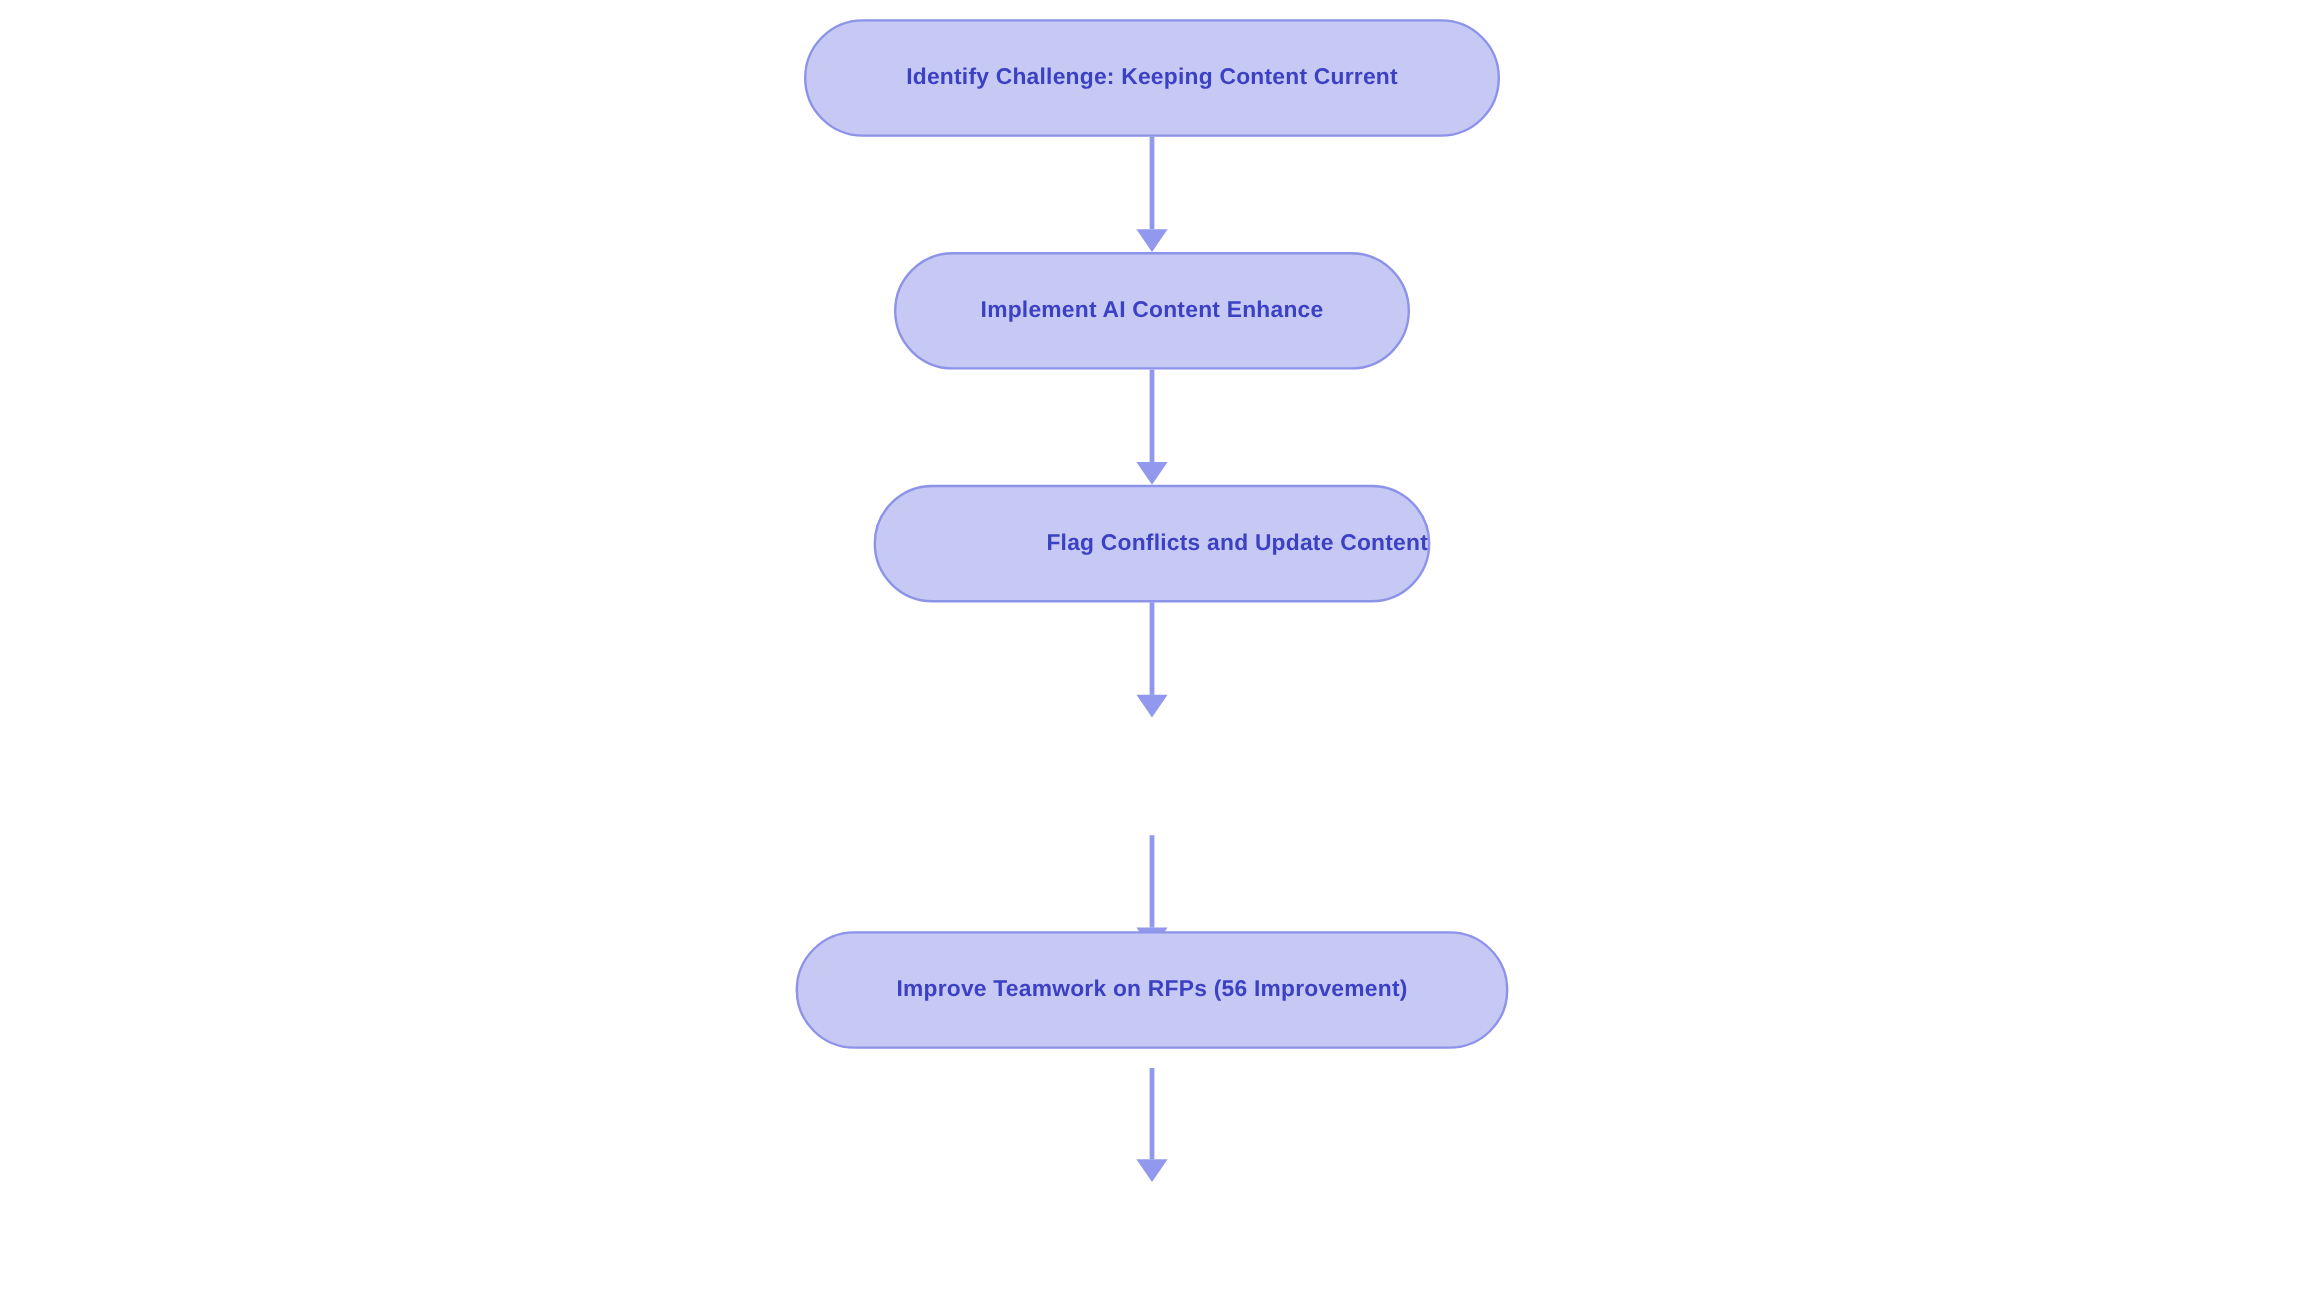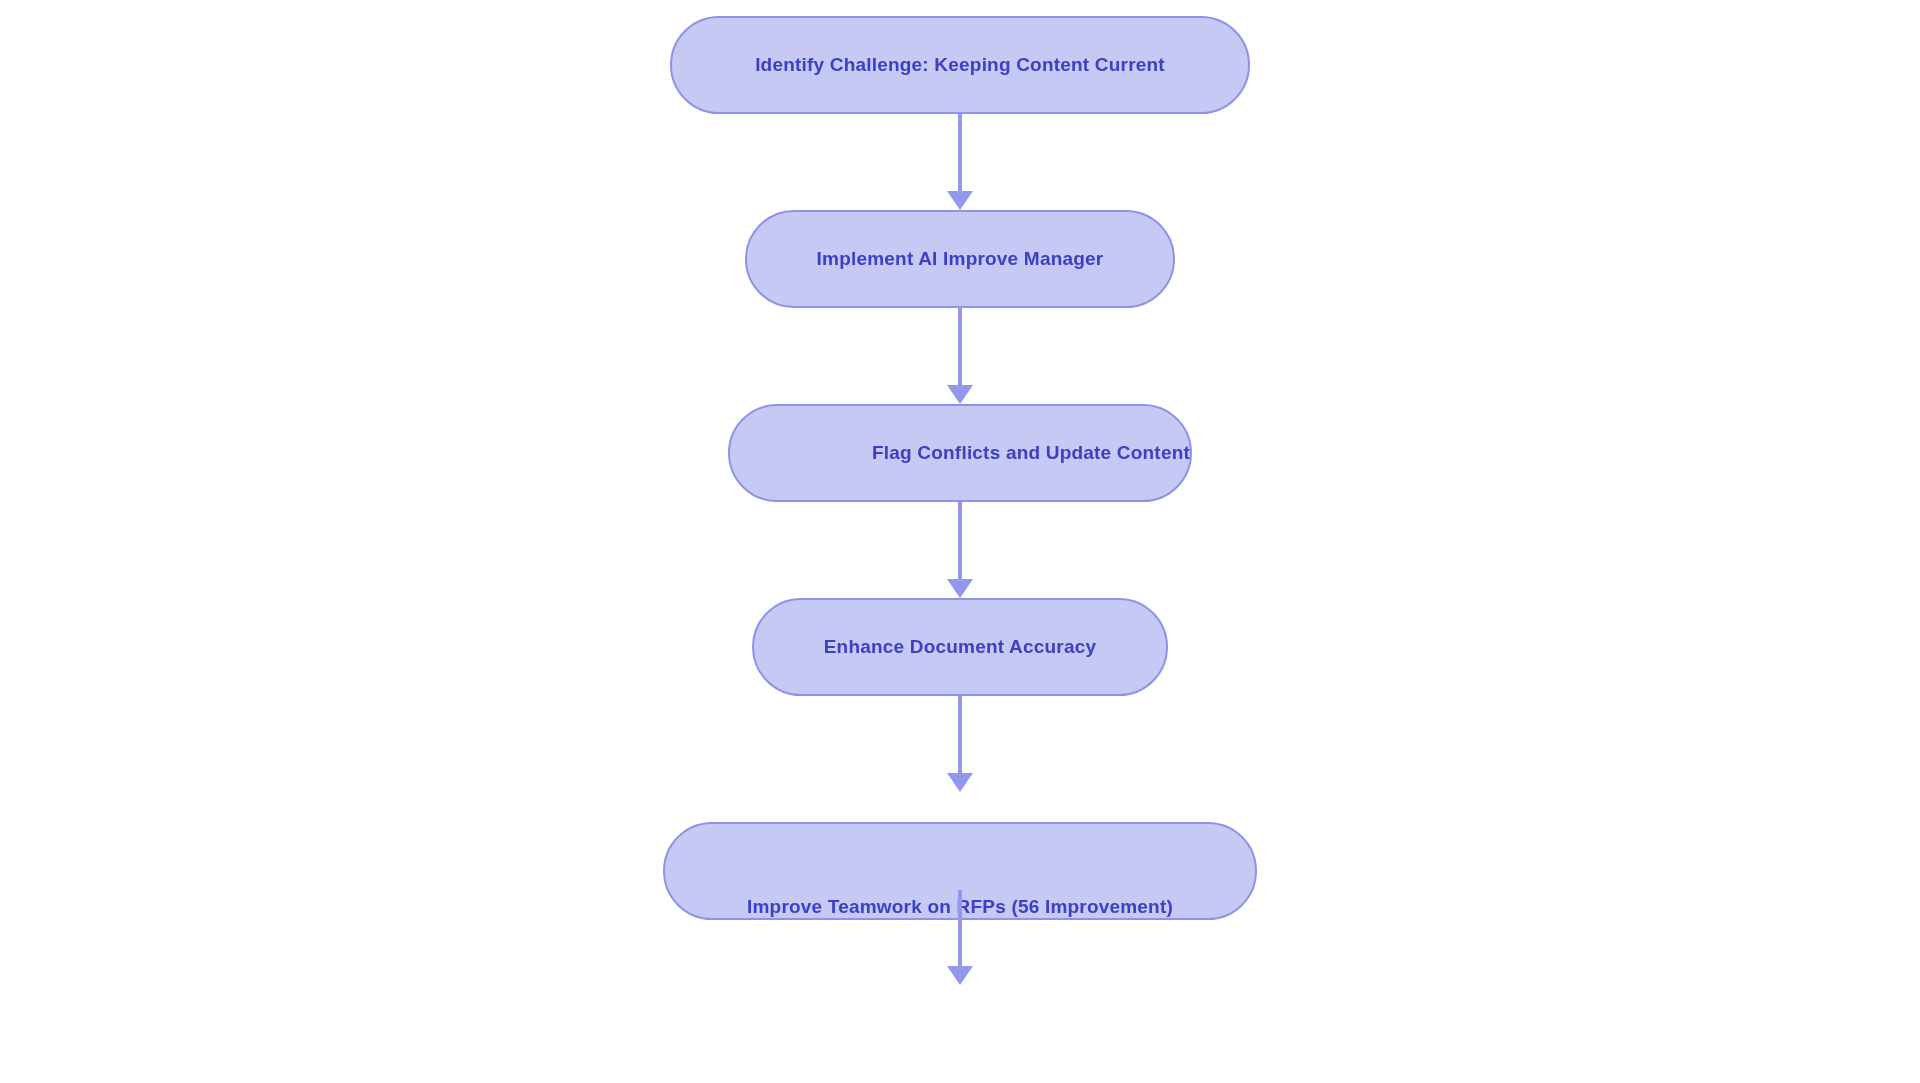--- a/index.html
+++ b/index.html
@@ -33,21 +33,21 @@
     font-size: 19px;
     font-weight: 700;
     letter-spacing: 0.2px;
     white-space: nowrap;
     text-align: center;
   }
   .n0 { top: 16px;  width: 580px; }
   .n1 { top: 210px; width: 430px; }
   .n2 { top: 404px; width: 464px; justify-content: flex-end; }
   .n3 { top: 598px; width: 416px; }
-  .n4 { top: 822px; width: 594px; align-items: flex-end; }
+  .n4 { top: 776px; width: 594px; }
   .n5 { top: 985px; width: 494px; }
 
   .arrow {
     position: absolute;
     left: 50%;
     transform: translateX(-50%);
     width: 26px;
     display: flex;
     flex-direction: column;
     align-items: center;
@@ -78,40 +78,37 @@
   <div class="node n0">
     <span class="node-label">Identify Challenge: Keeping Content Current</span>
   </div>
 
   <div class="arrow a0">
     <div class="arrow-line"></div>
     <div class="arrow-head"></div>
   </div>
 
   <div class="node n1">
-    <span class="node-label">Implement AI Improve Manager</span>
+    <span class="node-label">Implement AI Content Enhance</span>
   </div>
 
   <div class="arrow a1">
     <div class="arrow-line"></div>
     <div class="arrow-head"></div>
   </div>
 
   <div class="node n2">
     <span class="node-label">Flag Conflicts and Update Content</span>
   </div>
 
   <div class="arrow a2">
     <div class="arrow-line"></div>
     <div class="arrow-head"></div>
   </div>
 
-  <div class="node n3">
-    <span class="node-label">Enhance Document Accuracy</span>
-  </div>
 
   <div class="arrow a3">
     <div class="arrow-line"></div>
     <div class="arrow-head"></div>
   </div>
 
   <div class="node n4">
     <span class="node-label">Improve Teamwork on RFPs (56 Improvement)</span>
   </div>
 

